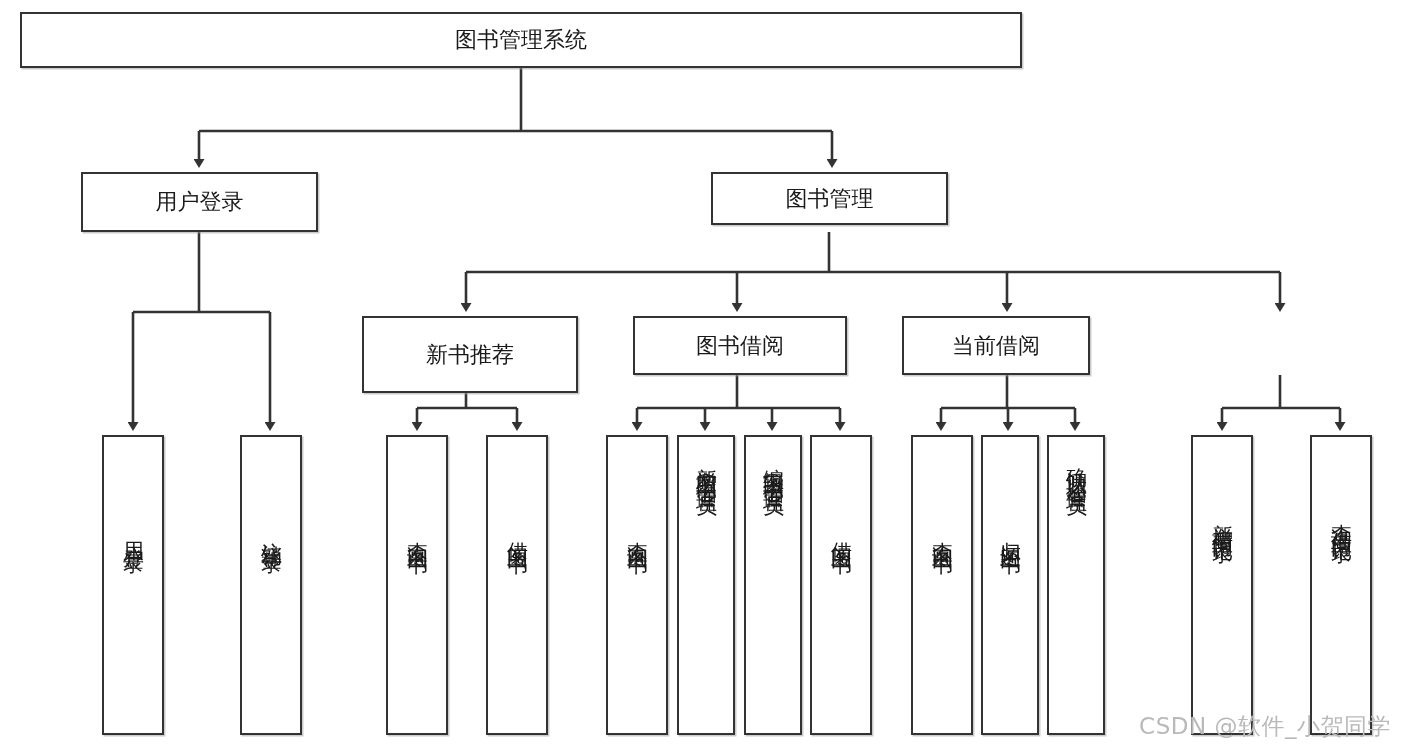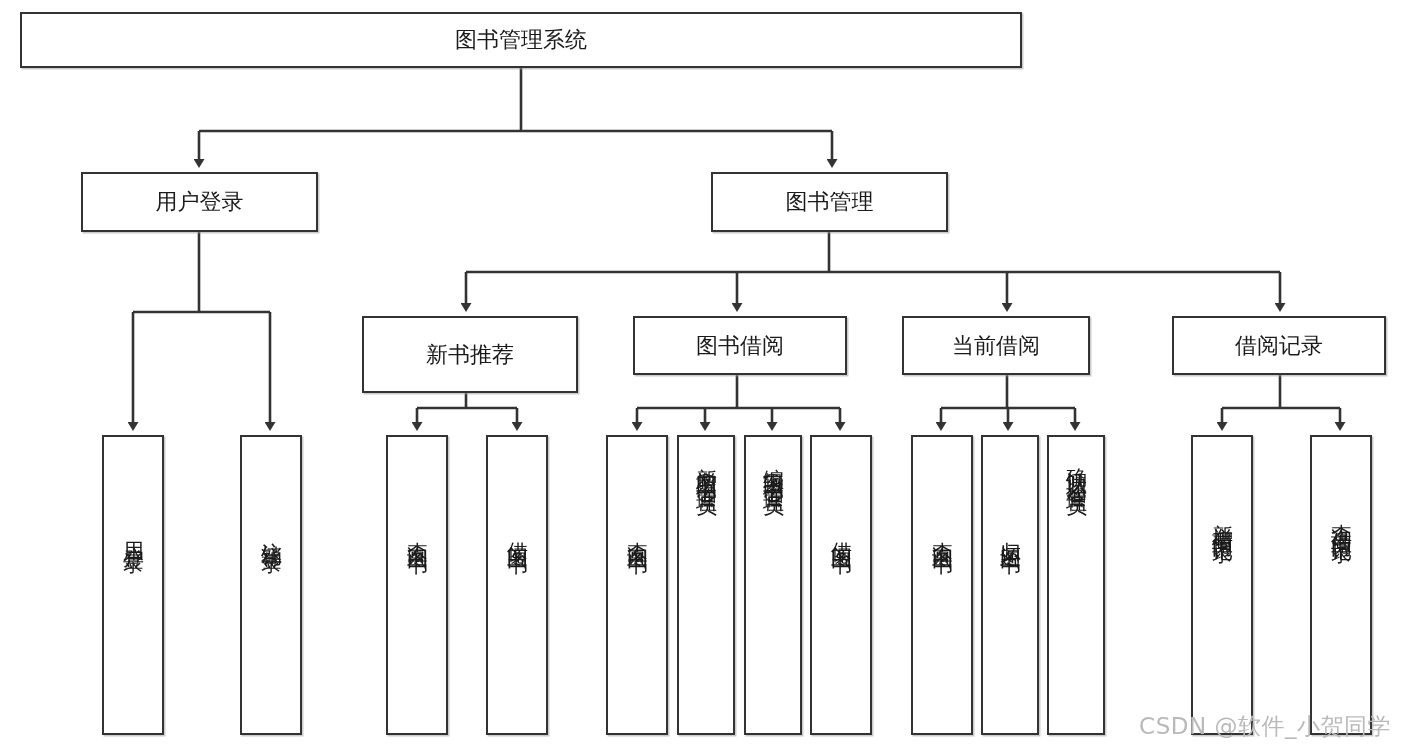--- a/index.html
+++ b/index.html
@@ -134,39 +134,36 @@
   </svg>
 
   <div class="node horizontal" style="left:20px; top:12px; width:1002px; height:56px;">
     <span class="label">图书管理系统</span>
   </div>
 
   <div class="node horizontal" style="left:81px; top:172px; width:237px; height:60px;">
     <span class="label">用户登录</span>
   </div>
 
-  <div class="node horizontal" style="left:711px; top:172px; width:237px; height:60px;">
+  <div class="node horizontal" style="left:711px; top:172px; width:237px; height:53px;">
     <span class="label">图书管理</span>
   </div>
 
   <div class="node horizontal" style="left:362px; top:316px; width:216px; height:77px;">
     <span class="label">新书推荐</span>
   </div>
 
   <div class="node horizontal" style="left:633px; top:316px; width:214px; height:59px;">
     <span class="label">图书借阅</span>
   </div>
 
   <div class="node horizontal" style="left:902px; top:316px; width:188px; height:59px;">
     <span class="label">当前借阅</span>
   </div>
 
-  <div class="node horizontal" style="left:1172px; top:316px; width:214px; height:59px;">
-    <span class="label">借阅记录</span>
-  </div>
 
   <div class="node vertical mid" style="left:102px; top:435px; width:62px; height:300px;">
     <span class="label">用户登录</span>
   </div>
 
   <div class="node vertical mid" style="left:240px; top:435px; width:62px; height:300px;">
     <span class="label">注销登录</span>
   </div>
 
   <div class="node vertical mid" style="left:386px; top:435px; width:62px; height:300px;">

